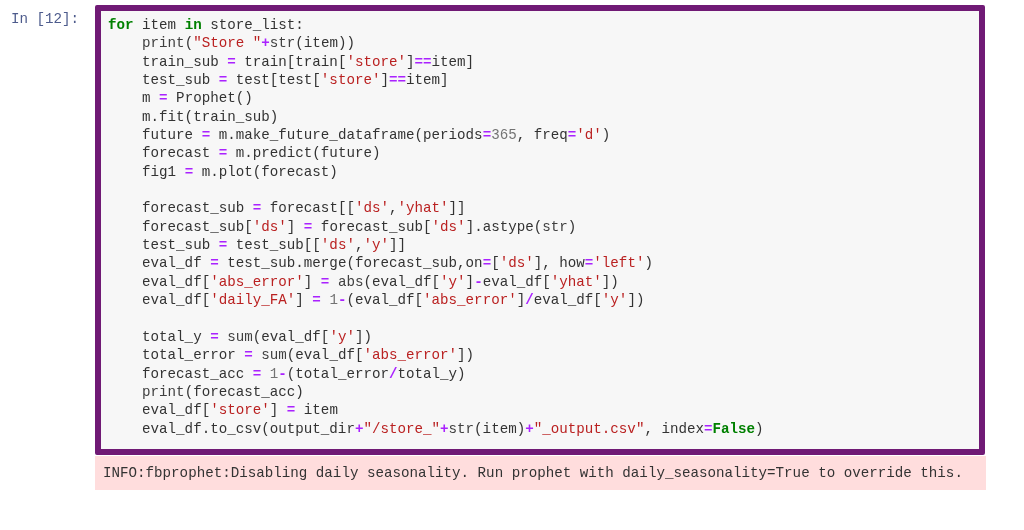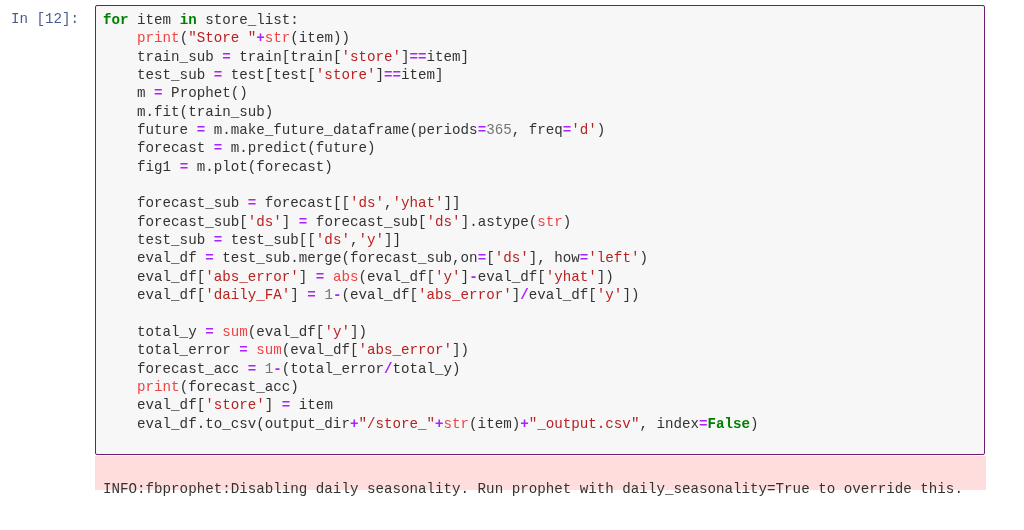--- a/index.html
+++ b/index.html
@@ -1,33 +1,33 @@
 <!DOCTYPE html>
 <html><head>
 <meta charset="utf-8">
 <style>
   html, body { margin: 0; padding: 0; background: #ffffff; }
   body { width: 1024px; height: 530px; position: relative; overflow: hidden;
          font-family: "Liberation Mono", "DejaVu Sans Mono", monospace; }
   .prompt { position: absolute; left: 0; top: 10px; width: 90px; text-align: center;
             font-size: 14.2px; line-height: 18.35px; color: #4d5b8c; white-space: pre; }
   .input-area { position: absolute; left: 95px; top: 5px; width: 890px; height: 450px;
-                background: #f7f7f7; border: 1px solid #701a75; border-radius: 2px; box-sizing: border-box; }
+                background: #f7f7f7; border: 6px solid #701a75; border-radius: 2px; box-sizing: border-box; }
   .code { position: absolute; left: 7px; top: 5px; margin: 0;
           font-family: "Liberation Mono", "DejaVu Sans Mono", monospace;
           font-size: 14.2px; line-height: 18.35px; color: #333333; white-space: pre; }
   .line { display: block; height: 18.35px; }
   .kw { color: #008000; font-weight: bold; }
-  .bi { color: #ef4444; }
+  .bi { color: #404040; }
   .str { color: #ba2121; }
   .num { color: #737373; }
   .op { color: #aa22ff; font-weight: bold; }
   .output-area { position: absolute; left: 95px; top: 456px; width: 891px; height: 34px;
                  background: #fdd; }
-  .output-text { position: absolute; left: 8px; top: 24px; font-size: 14.2px; line-height: 18px;
+  .output-text { position: absolute; left: 8px; top: 8px; font-size: 14.2px; line-height: 18px;
                  color: #333; white-space: pre; }
 </style>
 </head>
 <body>
 
 <div>
   <div class="prompt">In [12]:</div>
   <div class="input-area">
     <pre class="code" id="code-editor"><span class="line"><span class="kw">for</span><span> item </span><span class="kw">in</span><span> store_list:</span></span><span class="line"><span>    </span><span class="bi">print</span><span>(</span><span class="str">"Store "</span><span class="op">+</span><span class="bi">str</span><span>(item))</span></span><span class="line"><span>    train_sub </span><span class="op">=</span><span> train[train[</span><span class="str">'store'</span><span>]</span><span class="op">==</span><span>item]</span></span><span class="line"><span>    test_sub </span><span class="op">=</span><span> test[test[</span><span class="str">'store'</span><span>]</span><span class="op">==</span><span>item]</span></span><span class="line"><span>    m </span><span class="op">=</span><span> Prophet()</span></span><span class="line"><span>    m.fit(train_sub)</span></span><span class="line"><span>    future </span><span class="op">=</span><span> m.make_future_dataframe(periods</span><span class="op">=</span><span class="num">365</span><span>, freq</span><span class="op">=</span><span class="str">'d'</span><span>)</span></span><span class="line"><span>    forecast </span><span class="op">=</span><span> m.predict(future)</span></span><span class="line"><span>    fig1 </span><span class="op">=</span><span> m.plot(forecast)</span></span><span class="line"><span></span></span><span class="line"><span>    forecast_sub </span><span class="op">=</span><span> forecast[[</span><span class="str">'ds'</span><span>,</span><span class="str">'yhat'</span><span>]]</span></span><span class="line"><span>    forecast_sub[</span><span class="str">'ds'</span><span>] </span><span class="op">=</span><span> forecast_sub[</span><span class="str">'ds'</span><span>].astype(</span><span class="bi">str</span><span>)</span></span><span class="line"><span>    test_sub </span><span class="op">=</span><span> test_sub[[</span><span class="str">'ds'</span><span>,</span><span class="str">'y'</span><span>]]</span></span><span class="line"><span>    eval_df </span><span class="op">=</span><span> test_sub.merge(forecast_sub,on</span><span class="op">=</span><span>[</span><span class="str">'ds'</span><span>], how</span><span class="op">=</span><span class="str">'left'</span><span>)</span></span><span class="line"><span>    eval_df[</span><span class="str">'abs_error'</span><span>] </span><span class="op">=</span><span> </span><span class="bi">abs</span><span>(eval_df[</span><span class="str">'y'</span><span>]</span><span class="op">-</span><span>eval_df[</span><span class="str">'yhat'</span><span>])</span></span><span class="line"><span>    eval_df[</span><span class="str">'daily_FA'</span><span>] </span><span class="op">=</span><span> </span><span class="num">1</span><span class="op">-</span><span>(eval_df[</span><span class="str">'abs_error'</span><span>]</span><span class="op">/</span><span>eval_df[</span><span class="str">'y'</span><span>])</span></span><span class="line"><span></span></span><span class="line"><span>    total_y </span><span class="op">=</span><span> </span><span class="bi">sum</span><span>(eval_df[</span><span class="str">'y'</span><span>])</span></span><span class="line"><span>    total_error </span><span class="op">=</span><span> </span><span class="bi">sum</span><span>(eval_df[</span><span class="str">'abs_error'</span><span>])</span></span><span class="line"><span>    forecast_acc </span><span class="op">=</span><span> </span><span class="num">1</span><span class="op">-</span><span>(total_error</span><span class="op">/</span><span>total_y)</span></span><span class="line"><span>    </span><span class="bi">print</span><span>(forecast_acc)</span></span><span class="line"><span>    eval_df[</span><span class="str">'store'</span><span>] </span><span class="op">=</span><span> item</span></span><span class="line"><span>    eval_df.to_csv(output_dir</span><span class="op">+</span><span class="str">"/store_"</span><span class="op">+</span><span class="bi">str</span><span>(item)</span><span class="op">+</span><span class="str">"_output.csv"</span><span>, index</span><span class="op">=</span><span class="kw">False</span><span>)</span></span></pre>
   </div>

